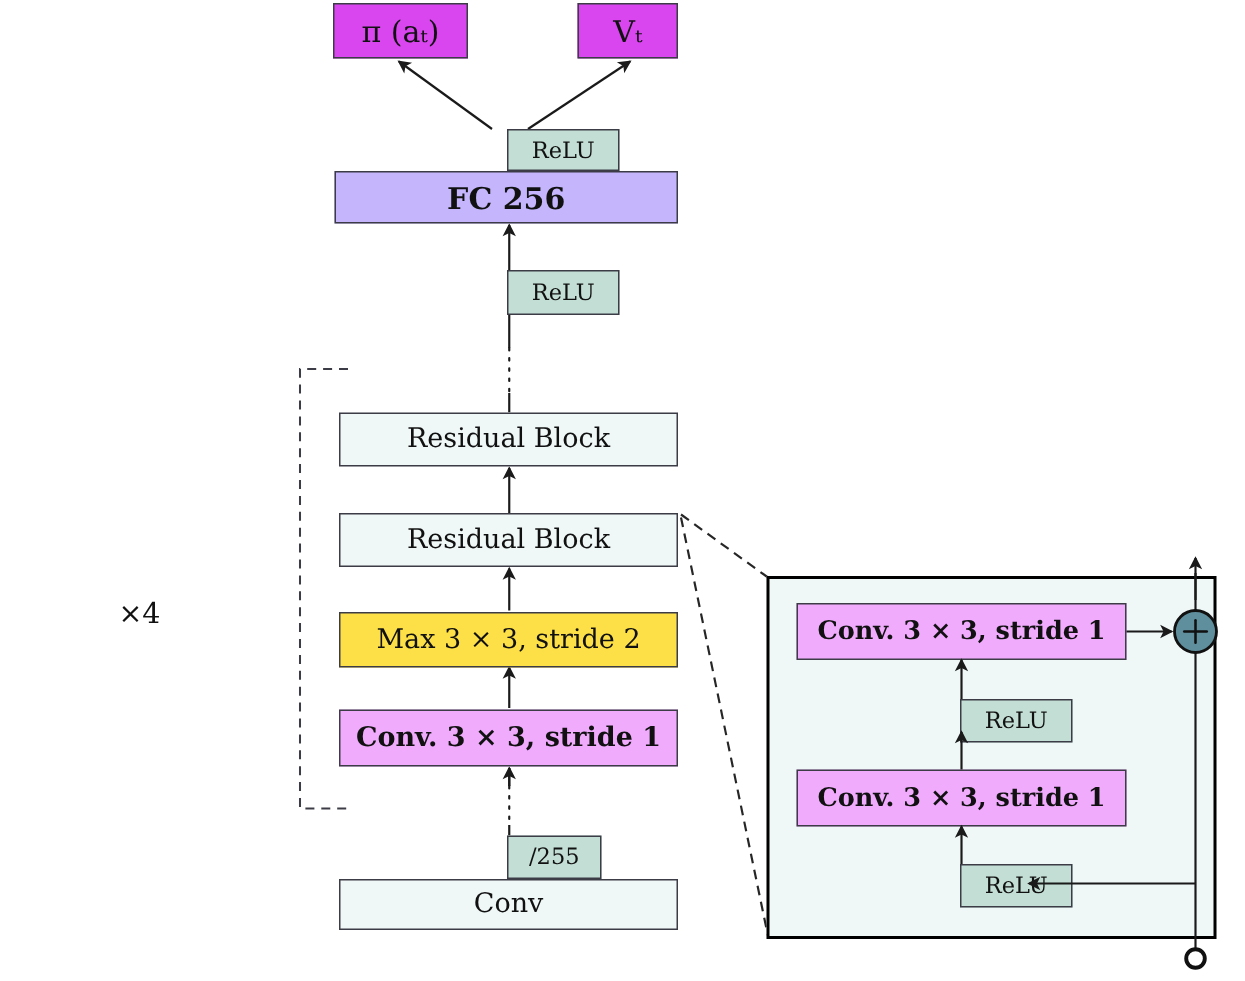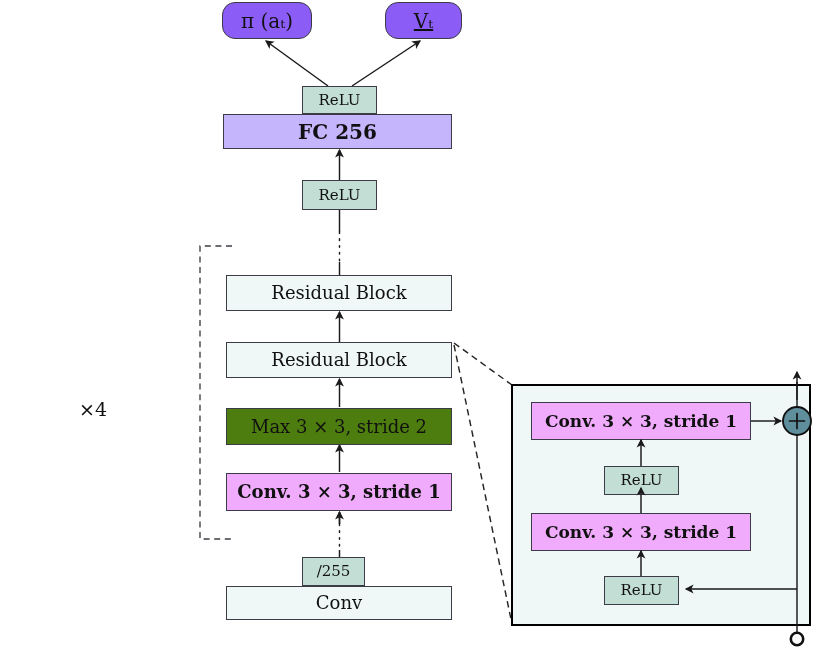--- a/index.html
+++ b/index.html
@@ -4,24 +4,24 @@
 <style>
   html,body{margin:0;padding:0;background:#ffffff;}
   body{width:830px;height:654px;position:relative;
        font-family:"DejaVu Serif","Liberation Serif",serif;color:#111;overflow:hidden;}
   #stage{position:absolute;left:0;top:0;width:830px;height:654px;}
   svg.layer{position:absolute;left:0;top:0;width:830px;height:654px;overflow:visible;}
   svg.lines{z-index:1;}
   .node{position:absolute;box-sizing:border-box;border:1.2px solid #3c3c46;
         display:flex;align-items:center;justify-content:center;
         z-index:3;line-height:1;text-align:center;white-space:nowrap;}
-  .pink{background:#8b5cf6;border-radius:13px;}
+  .pink{background:#d946ef;}
   .blue{background:#c4b5fd;font-weight:bold;}
-  .mint{background:#c3ded5;}
-  .green{background:#4d7c0f;align-items:center;}
+  .mint{background:#c3ded5;margin-left:36px;}
+  .green{background:#fde047;align-items:center;}
   .tan{background:#f0abfc;font-weight:bold;}
   .pale{background:#eff7f7;justify-content:center;}
   .panel{position:absolute;box-sizing:border-box;background:#eff7f7;
          border:2.2px solid #000;z-index:2;}
   .caption{position:absolute;z-index:4;white-space:nowrap;line-height:1.25;}
   .lbl-center{text-align:center;}
 </style>
 </head>
 <body>
 
@@ -95,21 +95,21 @@
       <line x1="797" y1="413.5" x2="797" y2="428.5"></line>
     </g>
 
     <circle cx="797" cy="639" r="6.2" fill="#ffffff" stroke="#111" stroke-width="2.6"></circle>
   </svg>
 
   <div class="node pink" style="left:222px;top:2px;width:90px;height:37px;font-size:20px;">
     <span>π (aₜ)</span>
   </div>
 
-  <div class="node pink" style="left:385px;top:2px;width:77px;height:37px;font-size:20px;text-decoration:underline;">
+  <div class="node pink" style="left:385px;top:2px;width:67px;height:37px;font-size:20px;">
     <span>Vₜ</span>
   </div>
 
   <div class="node mint" style="left:302px;top:86px;width:75px;height:28px;font-size:15px;">
     <span>ReLU</span>
   </div>
 
   <div class="node blue" style="left:223px;top:114px;width:229px;height:35px;font-size:20px;">
     <span>FC 256</span>
   </div>

